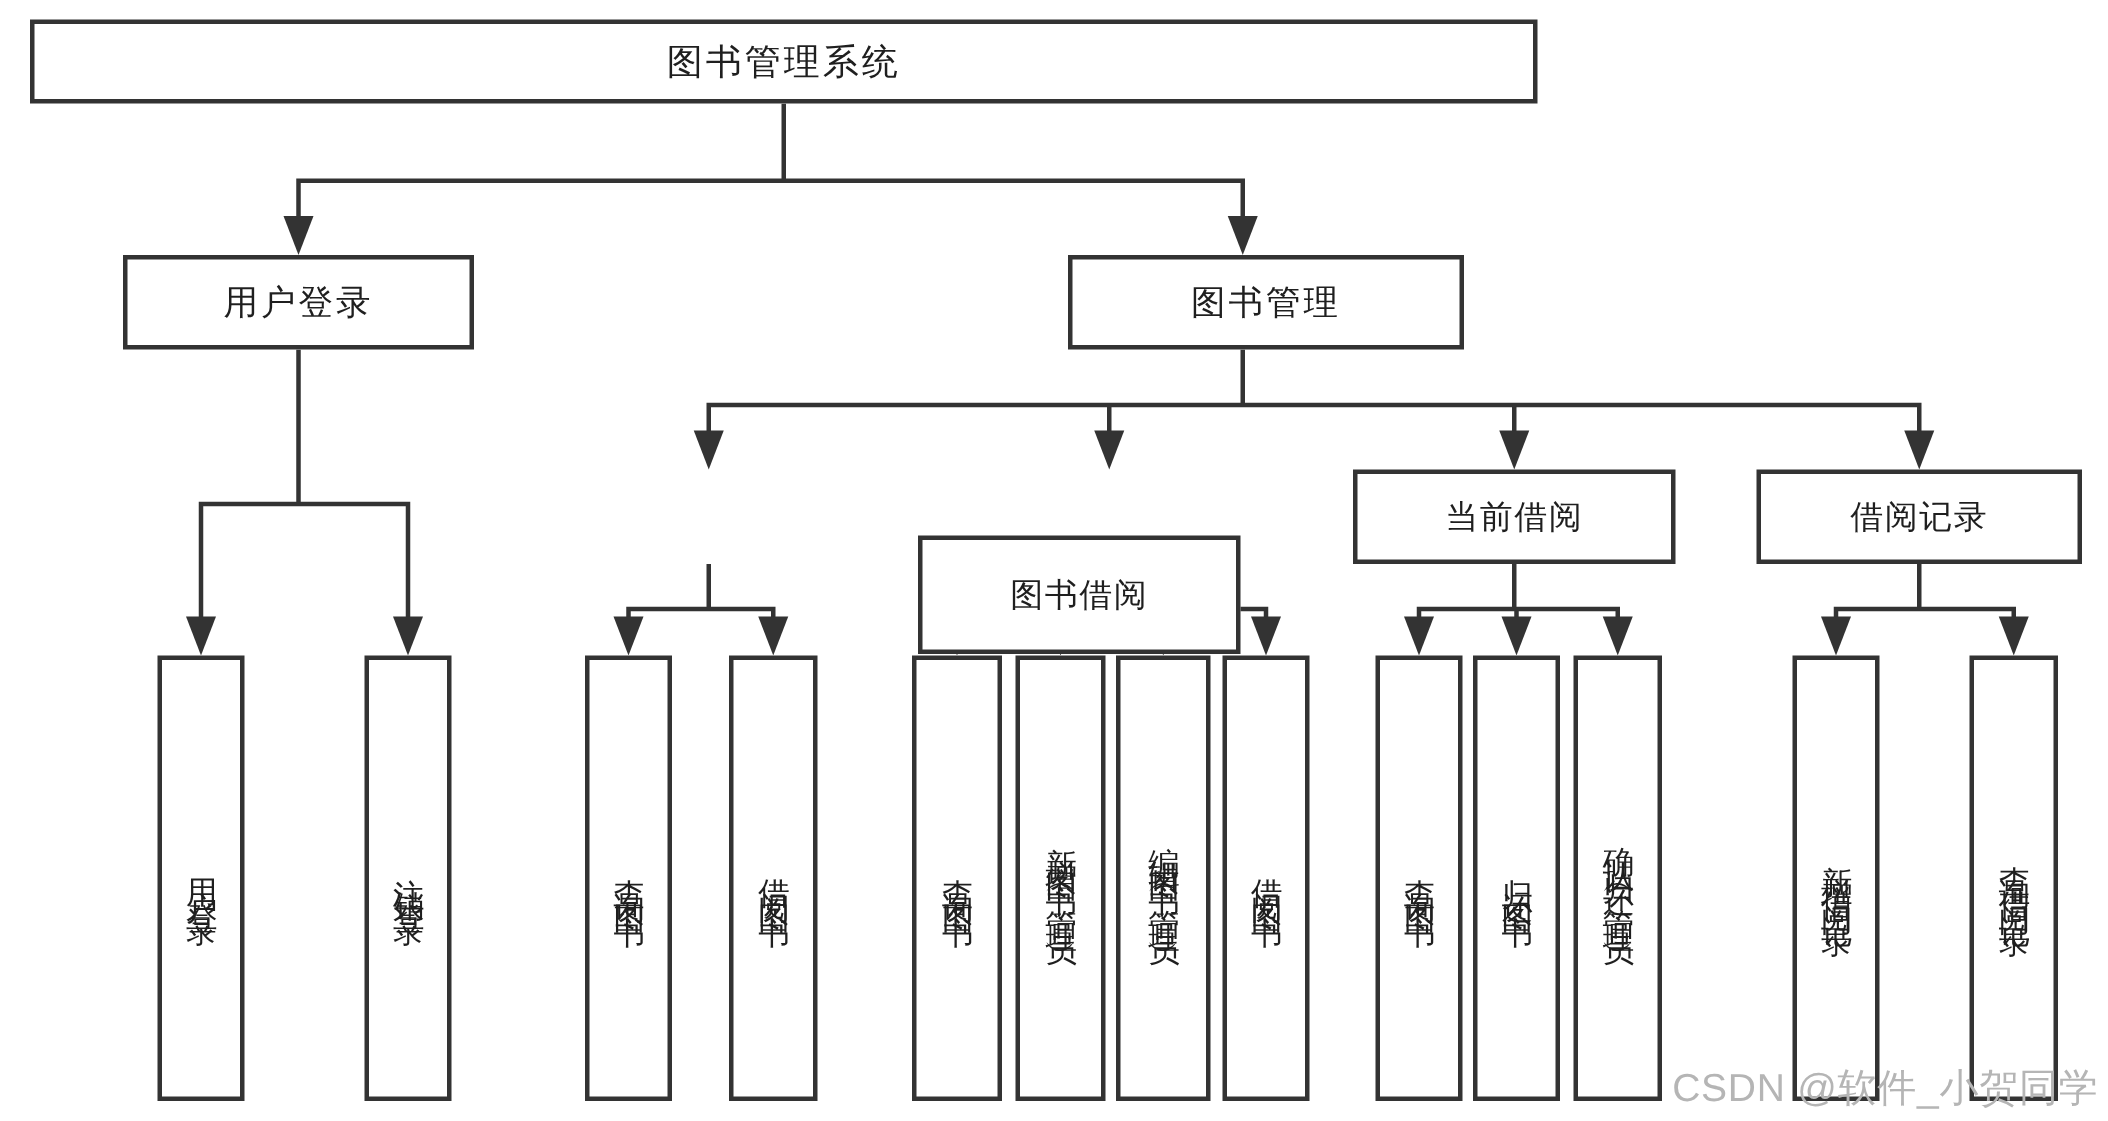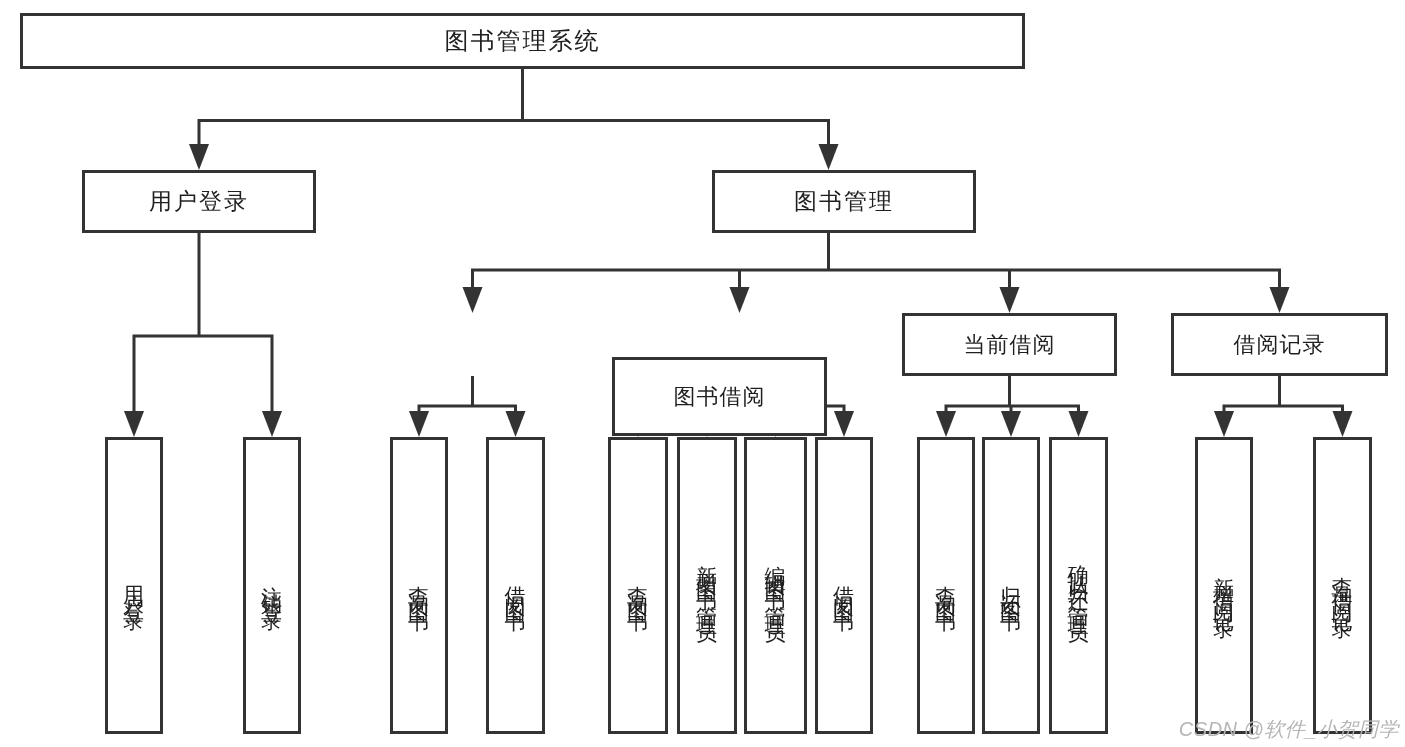--- a/index.html
+++ b/index.html
@@ -31,24 +31,23 @@
     writing-mode:vertical-rl;
     text-orientation:mixed;
     font-size:21px;
     letter-spacing:0.4em;
     line-height:1;
   }
   .watermark{
     position:absolute;
     right:6px;
     bottom:4px;
-    font-size:20px;
+    font-size:26px;
     letter-spacing:0.5px;
     color:#b5b5b5;
-    font-style:italic;
   }
 </style>
 </head>
 <body>
 
 <div class="canvas">
 
   <svg class="lines" width="1405" height="747" viewBox="0 0 1405 747" xmlns="http://www.w3.org/2000/svg">
     <g stroke="#333333" stroke-width="3" fill="none">
       <path d="M522.5,69 V122 M197.5,120.5 H830 M199,120.5 V146 M828.5,120.5 V146"></path>

